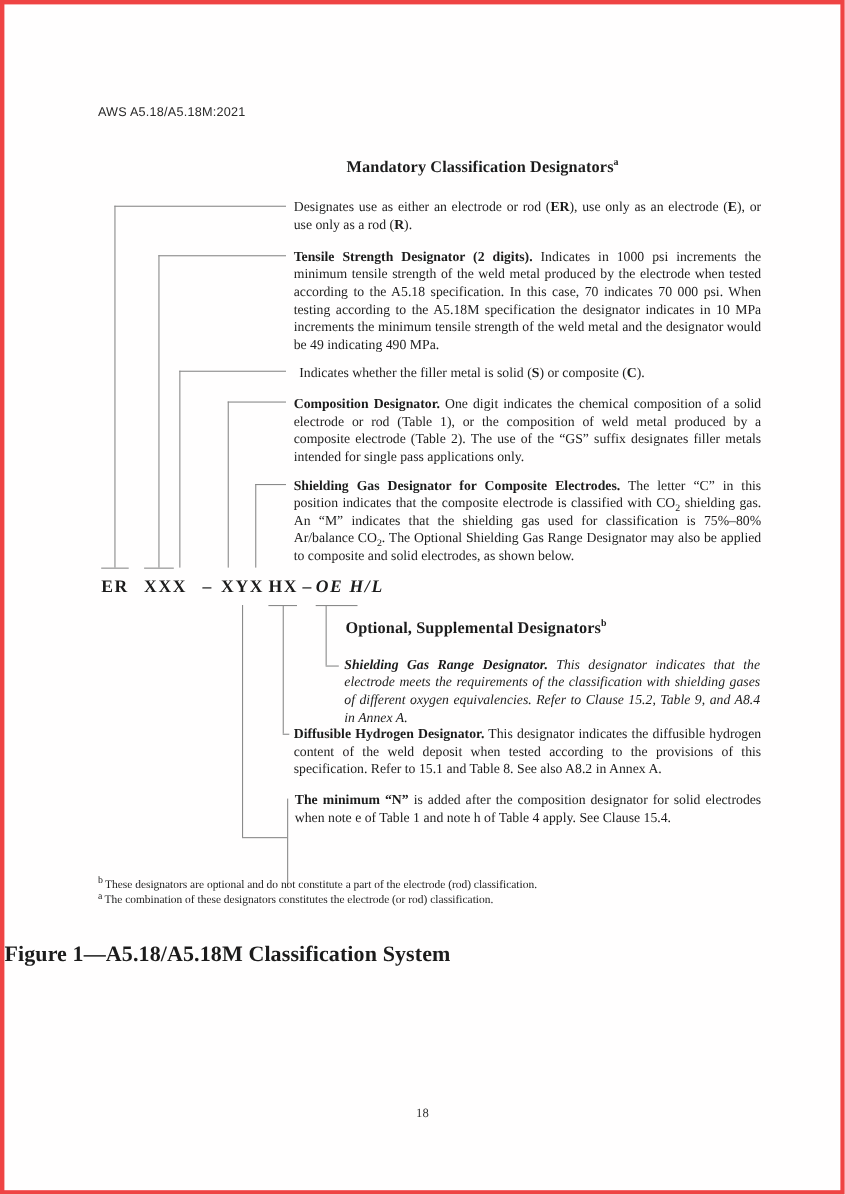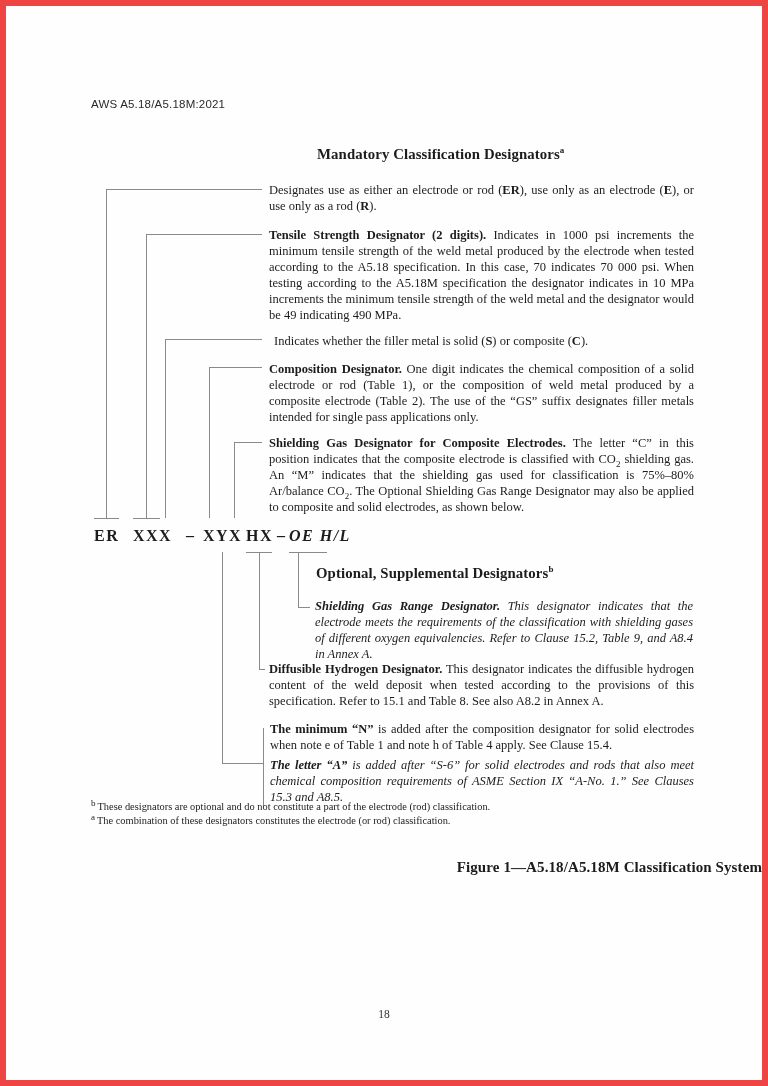--- a/index.html
+++ b/index.html
@@ -1,21 +1,21 @@
 <!DOCTYPE html>
 <html><head>
 <meta charset="utf-8">
 <style>
   html,body{margin:0;padding:0;background:#fff;}
   .page{
     position:relative;
     width:768px;height:1086px;
     background:#fffefe;
     box-sizing:border-box;
-    border:6px solid #ef4444;
+    border:4px solid #ef4444;
     font-family:"Liberation Serif", serif;
     color:#1c1c1c;
     overflow:hidden;
   }
   .hdr{
     position:absolute;left:85px;top:92px;
     font-family:"Liberation Sans", sans-serif;
     font-size:11.5px;color:#2a2a2a;letter-spacing:.2px;
   }
   .h1{
@@ -36,21 +36,21 @@
     font-weight:bold;font-size:16px;letter-spacing:1.5px;
     white-space:nowrap;
   }
   .fnote{
     position:absolute;left:85px;
     font-size:10.4px;line-height:14px;color:#222;text-align:right;
   }
   .fnote sup{margin-right:2px;}
   .caption{
     position:absolute;left:0;right:0;top:853px;
-    text-align:right;font-weight:bold;font-size:15px;letter-spacing:.1px;
+    text-align:left;font-weight:bold;font-size:20px;letter-spacing:.1px;
   }
   .pagenum{
     position:absolute;left:0;right:0;top:1002px;
     text-align:center;font-size:11.5px;color:#333;
   }
 </style>
 </head>
 <body>
 
 <div class="page">
@@ -92,21 +92,20 @@
   <div class="vl" style="left:228px;top:436px;height:76px;"></div>
   <div class="hl" style="left:228px;top:436px;width:28px;"></div>
 
   <div class="h1" style="left:310px;top:559px;">
     <span>Optional, Supplemental Designators</span><sup>b</sup>
   </div>
 
   <div class="para" style="left:309px;top:592px;width:378px;"><span style="font-weight: bold; font-style: italic;">Shielding Gas Range Designator.</span><span style="font-style: italic;"> This designator indicates that the electrode meets the requirements of the classification with shielding gases of different oxygen equivalencies. Refer to Clause 15.2, Table 9, and A8.4 in Annex A.</span></div>
   <div class="para" style="left:263px;top:655px;width:425px;"><span style="font-weight: bold;">Diffusible Hydrogen Designator.</span><span> This designator indicates the diffusible hydrogen content of the weld deposit when tested according to the provisions of this specification. Refer to 15.1 and Table 8. See also A8.2 in Annex A.</span></div>
   <div class="para" style="left:264px;top:715px;width:424px;"><span style="font-weight: bold;">The minimum “N”</span><span> is added after the composition designator for solid electrodes when note e of Table 1 and note h of Table 4 apply. See Clause 15.4.</span></div>
-  <div class="para" style="left:264px;top:751px;width:424px;"><span style="font-weight: bold; font-style: italic;">The letter “A”</span><span style="font-style: italic;"> is added after “S-6” for solid electrodes and rods that also meet chemical composition requirements of ASME Section IX “A-No. 1.” See Clauses 15.3 and A8.5.</span></div>
 
   <div class="vl" style="left:216px;top:546px;height:211px;"></div>
   <div class="hl" style="left:216px;top:757px;width:41px;"></div>
   <div class="vl" style="left:257px;top:722px;height:79px;"></div>
 
   <div class="hl" style="left:240px;top:546px;width:26px;"></div>
   <div class="vl" style="left:253px;top:546px;height:117px;"></div>
   <div class="hl" style="left:253px;top:663px;width:6px;"></div>
 
   <div class="hl" style="left:283px;top:546px;width:38px;"></div>

